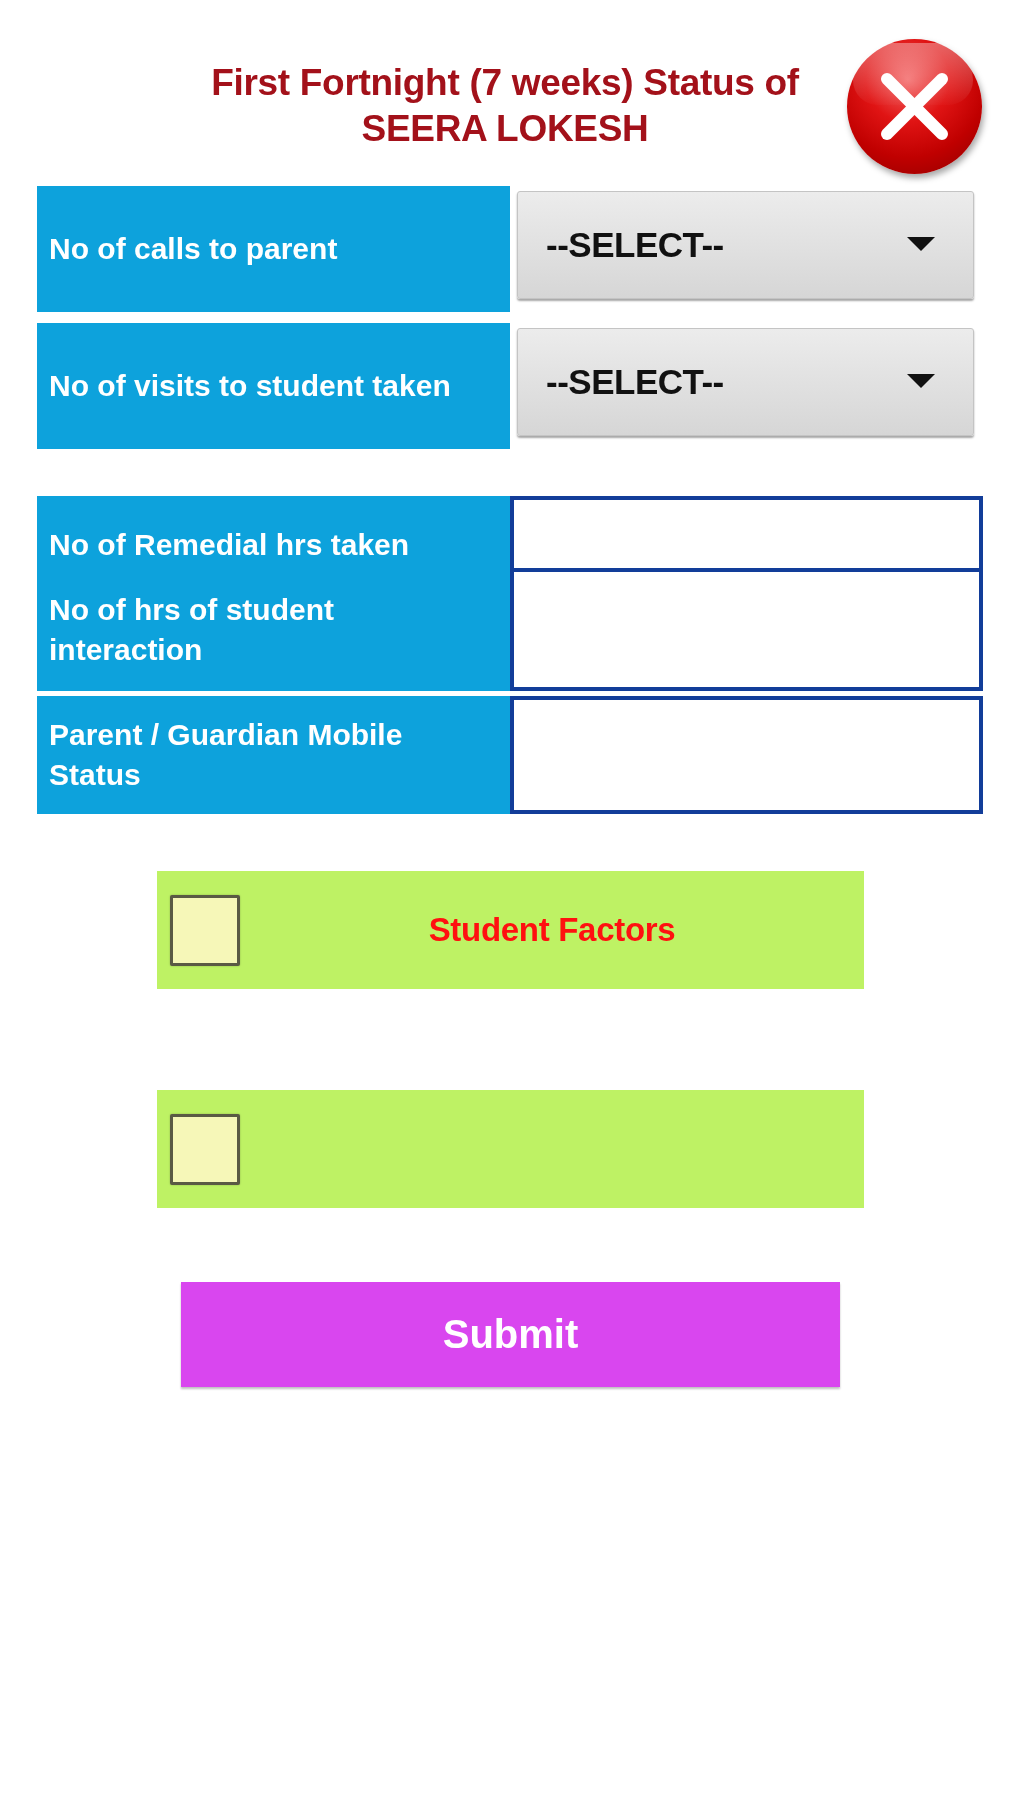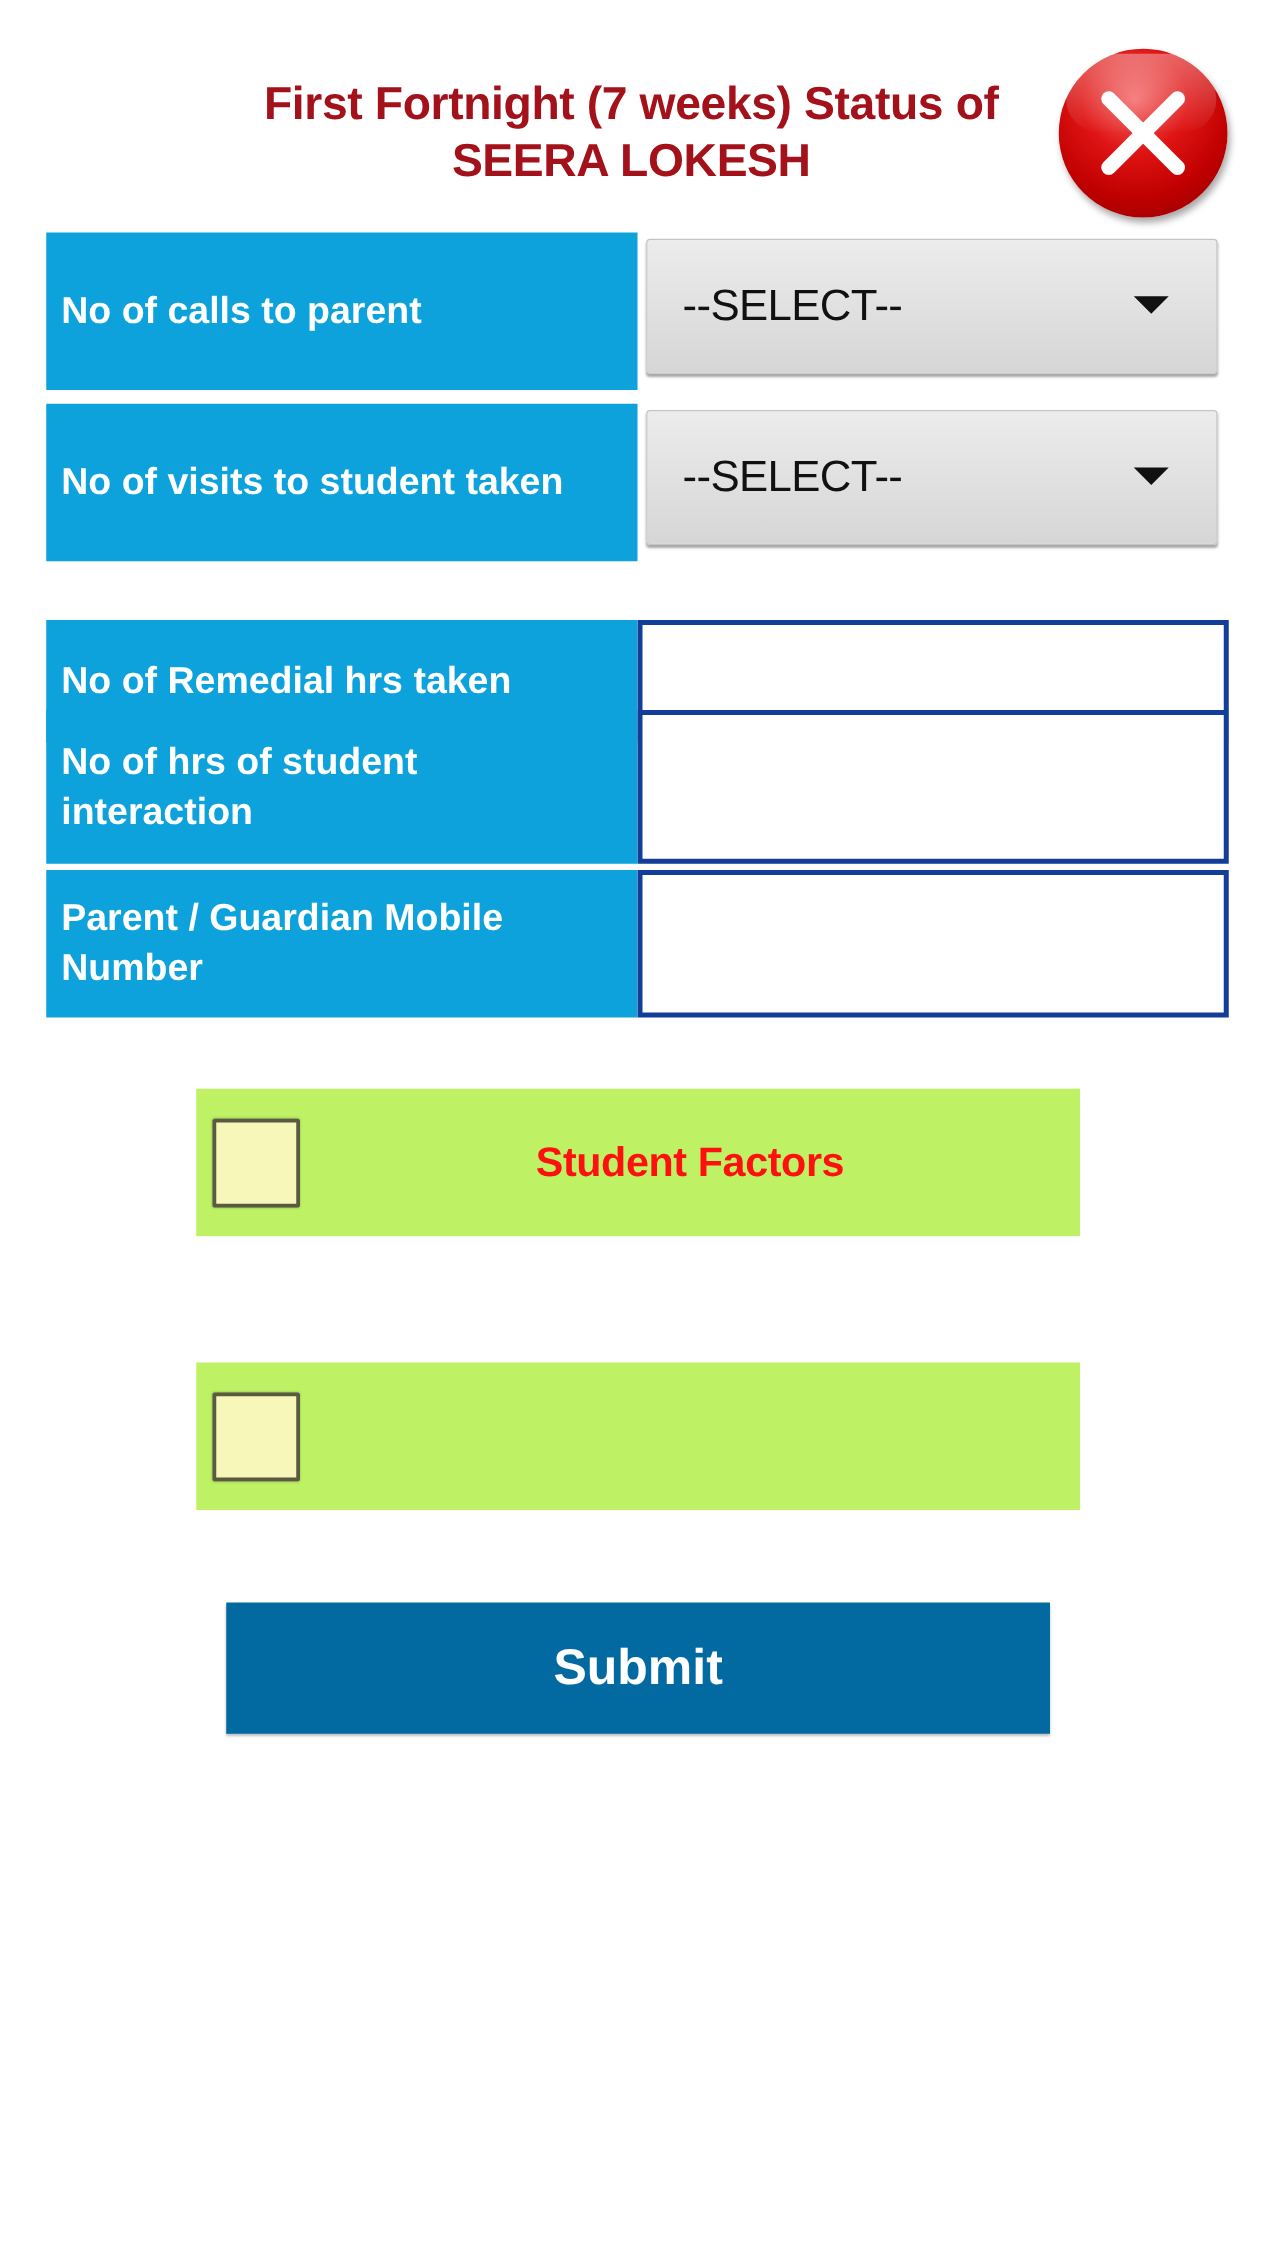--- a/index.html
+++ b/index.html
@@ -31,21 +31,21 @@
       font-size: 30px; line-height: 40px; padding-left: 12px;
       display: flex; align-items: center;
     }
     .select {
       position: absolute; left: 480px; top: 5px; width: 457px; bottom: 13px;
       background: linear-gradient(to bottom, #ececec, #d6d6d6);
       border: 1px solid #c4c4c4; border-radius: 3px;
       box-shadow: 0 2px 2px rgba(0,0,0,0.35);
       display: flex; align-items: center; cursor: pointer;
     }
-    .select .value { margin-left: 28px; font-size: 35px; color: #111; letter-spacing: -0.5px; }
+    .select .value { margin-left: 28px; font-size: 35px; color: #111; letter-spacing: -0.5px; font-weight: bold; }
     .select .caret {
       position: absolute; right: 38px; top: 50%; margin-top: -8px;
       width: 0; height: 0; border-left: 14px solid transparent; border-right: 14px solid transparent;
       border-top: 14px solid #111;
     }
     .text-input {
       position: absolute; left: 473px; top: 0; right: 0; bottom: 0;
       background: #ffffff; border: 4px solid #123d99; outline: none;
       font-size: 30px; padding: 0 12px;
     }
@@ -59,21 +59,21 @@
       border: 3px solid #5a5a44; border-radius: 2px; background: #f6f7b8;
       box-shadow: 0 0 2px rgba(0,0,0,0.25); cursor: pointer;
     }
     .factor .factor-label {
       position: absolute; left: 83px; right: 0; text-align: center;
       color: #ff1010; font-weight: bold; font-size: 33px; letter-spacing: -0.3px;
     }
 
     .submit {
       position: absolute; left: 181px; top: 1282px; width: 659px; height: 105px;
-      background: #0369a1; color: #ffffff; border: none;
+      background: #d946ef; color: #ffffff; border: none;
       font-family: "Liberation Sans", sans-serif; font-weight: bold; font-size: 40px;
       box-shadow: 0 2px 2px rgba(0,0,0,0.25); cursor: pointer;
     }
   </style>
 </head>
 <body>
 
 <div class="title">
   <div>First Fortnight (7 weeks) Status of</div>
   <div>SEERA LOKESH</div>
@@ -106,21 +106,21 @@
   <div class="label">No of Remedial hrs taken</div>
   <input class="text-input" type="text" value="" style="">
 </div>
 
 <div class="row" style="top:568px;height:123px;">
   <div class="label" style="padding-right:140px;">No of hrs of student interaction</div>
   <input class="text-input" type="text" value="" style="">
 </div>
 
 <div class="row" style="top:696px;height:118px;">
-  <div class="label" style="padding-right:40px;">Parent / Guardian Mobile Number</div>
+  <div class="label" style="padding-right:40px;">Parent / Guardian Mobile Status</div>
   <input class="text-input" type="tel" value="" style="">
 </div>
 
 <div class="factor" style="top:871px;">
   <div class="checkbox"></div>
   <div class="factor-label">Student Factors</div>
 </div>
 
 <div class="factor" style="top:1090px;">
   <div class="checkbox"></div>

